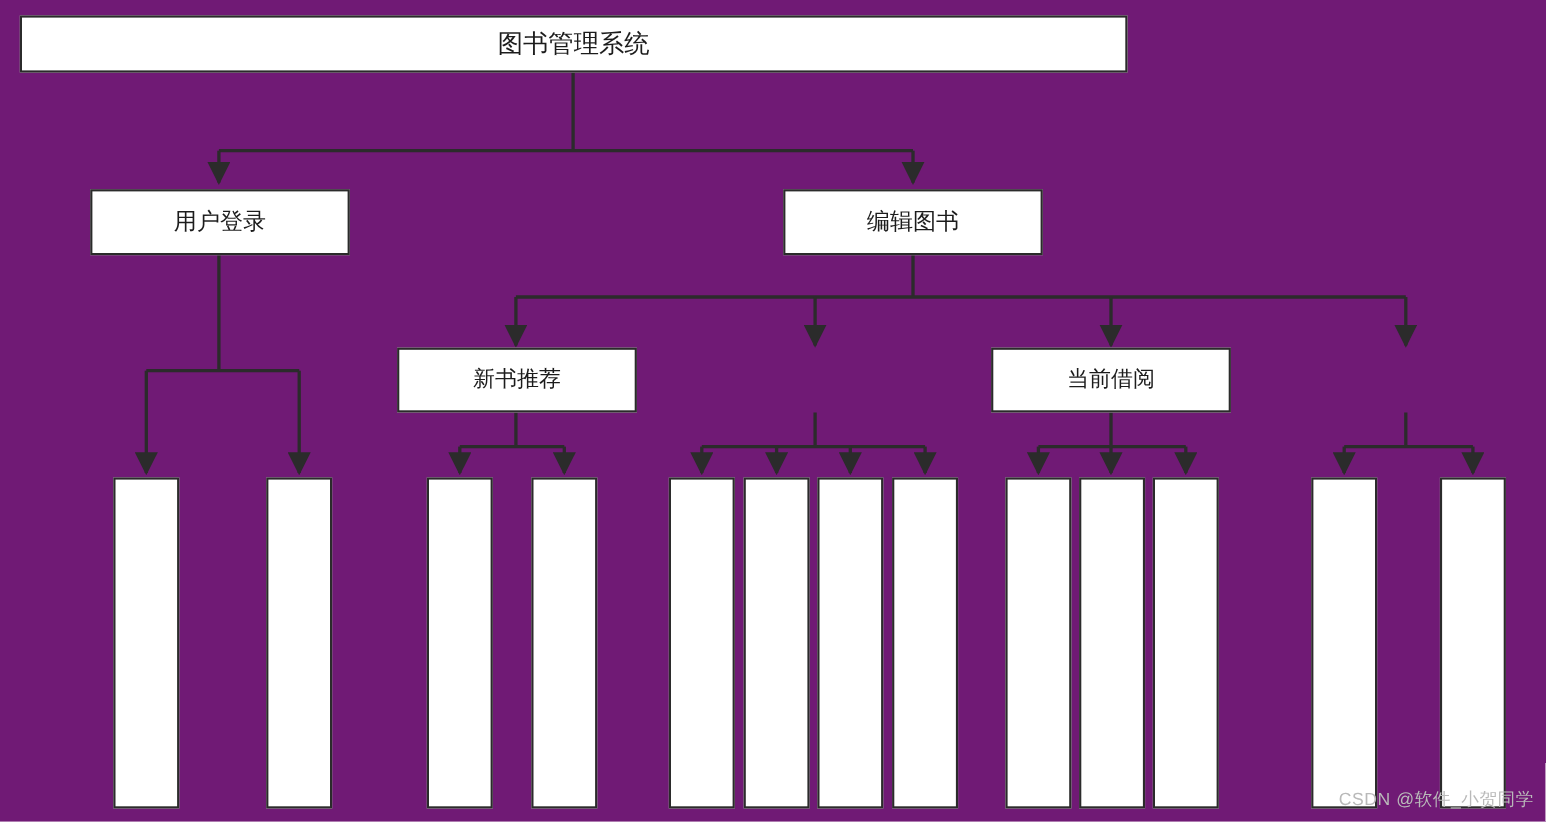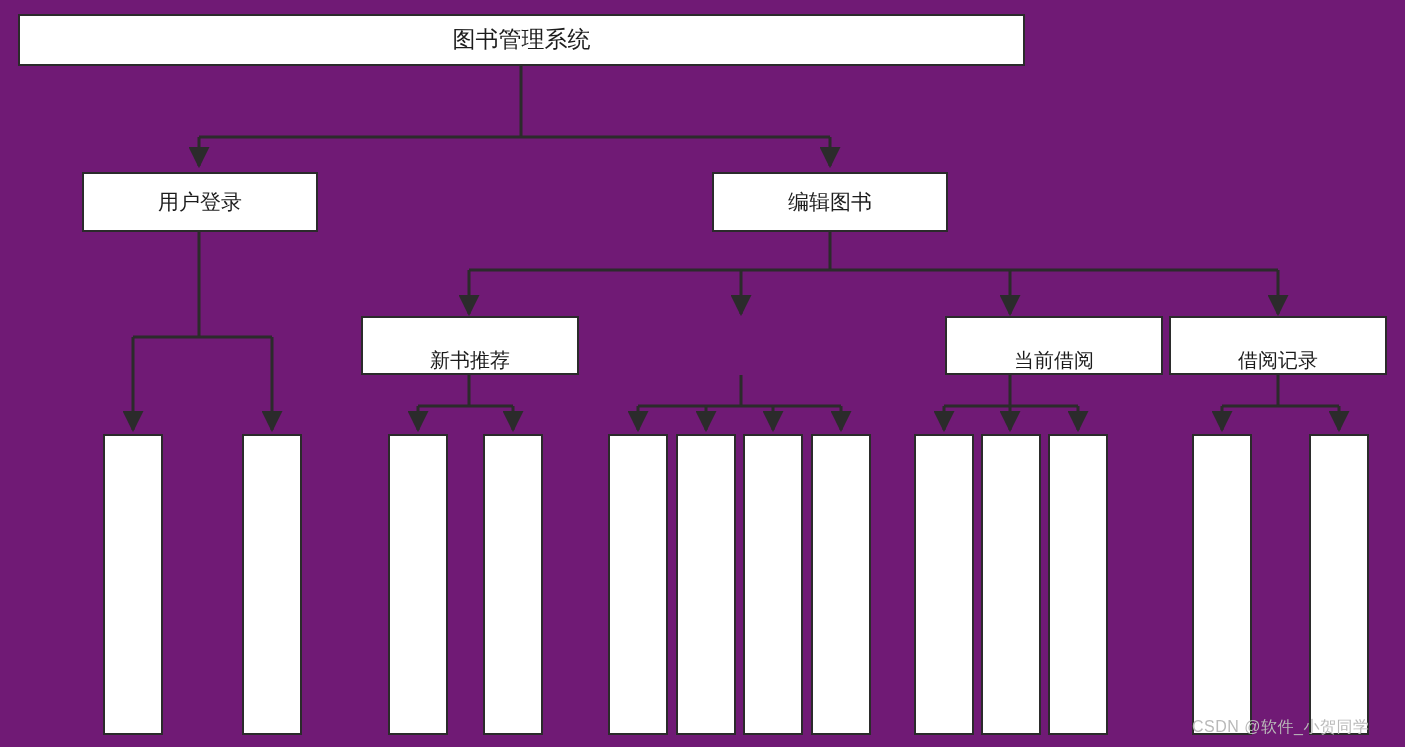--- a/index.html
+++ b/index.html
@@ -38,21 +38,20 @@
     line-height: 1.18;
   }
   .node.level-root {
     font-size: 23px;
   }
   .node.level-1 {
     font-size: 21px;
   }
   .node.level-2 {
     font-size: 20px;
-    align-items: flex-end;
   }
   .node.leaf {
     font-size: 22px;
     writing-mode: vertical-rl;
     text-orientation: upright;
     padding: 6px 0;
     letter-spacing: 1px;
   }
   .node.leaf > .leaf-text {
     writing-mode: vertical-rl;
@@ -61,20 +60,21 @@
     display: block;
     max-height: 100%;
     overflow: hidden;
   }
   .watermark {
     position: absolute;
     font-size: 16px;
     color: #b9b9b9;
     white-space: nowrap;
     letter-spacing: 0.5px;
+    margin-left: 25px;
   }
 </style>
 </head>
 <body>
 
 <div id="canvas">
 
   <svg id="edges" viewBox="0 0 1405 747" width="1405" height="747" xmlns="http://www.w3.org/2000/svg">
     <defs>
       <marker id="arrow" viewBox="0 0 10 10" refX="9" refY="5" markerWidth="7" markerHeight="7" orient="auto-start-reverse">
@@ -132,25 +132,22 @@
   <div class="node level-1" style="left:82px; top:172px; width:236px; height:60px;">
     <span>用户登录</span>
   </div>
   <div class="node level-1" style="left:712px; top:172px; width:236px; height:60px;">
     <span>编辑图书</span>
   </div>
 
   <div class="node level-2" style="left:361px; top:316px; width:218px; height:59px;">
     <span>新书推荐</span>
   </div>
-  <div class="node level-2" style="left:901px; top:316px; width:218px; height:59px;margin-left:44px;">
+  <div class="node level-2" style="left:901px; top:316px; width:218px; height:59px;">
     <span>当前借阅</span>
-  </div>
-  <div class="node level-2" style="left:1169px; top:316px; width:218px; height:59px;">
-    <span>借阅记录</span>
   </div>
 
   <div class="node leaf" style="left:103px; top:434px; width:60px; height:301px;">
     <span class="leaf-text">用户登录</span>
   </div>
   <div class="node leaf" style="left:242px; top:434px; width:60px; height:301px;">
     <span class="leaf-text">注销登录</span>
   </div>
 
   <div class="node leaf" style="left:388px; top:434px; width:60px; height:301px;">

